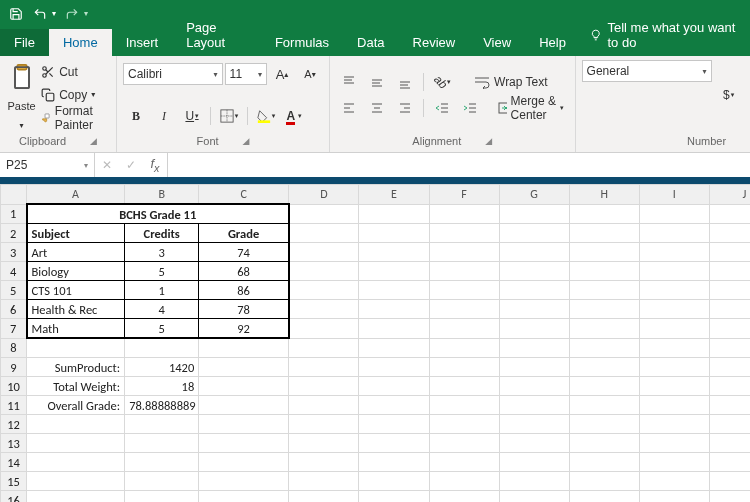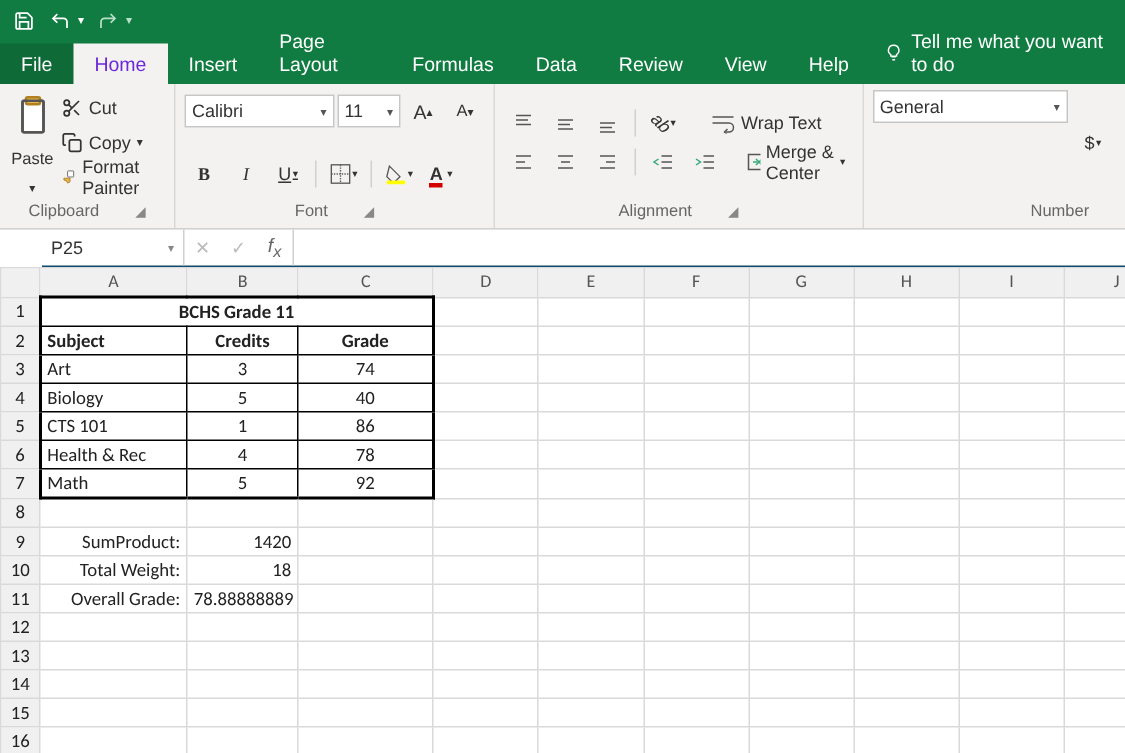--- a/index.html
+++ b/index.html
@@ -2,21 +2,21 @@
 <html><head>
 <meta charset="utf-8">
 <style>
   html,body{margin:0;padding:0;font-family:"Segoe UI",Arial,sans-serif;font-size:12px;color:#333;background:#fff;width:750px;height:502px;overflow:hidden;}
   .titlebar{background:#107C41;height:28px;display:flex;align-items:center;padding:0 6px;color:#fff;}
   .titlebar .tb-btn{width:20px;height:20px;display:flex;align-items:center;justify-content:center;margin-right:4px;}
   .titlebar svg{display:block;}
   .menubar{background:#107C41;height:28px;display:flex;align-items:flex-end;color:#fff;font-size:13px;}
   .menubar .tab{padding:6px 14px 6px 14px;cursor:default;}
   .menubar .tab.file{background:#0e6b38;}
-  .menubar .tab.active{background:#f3f2f1;color:#6d28d9;}
+  .menubar .tab.active{background:#f3f2f1;color:#0369a1;}
   .menubar .tellme{display:flex;align-items:center;gap:6px;padding:6px 10px;}
   .ribbon{background:#f3f2f1;border-bottom:1px solid #d0d0d0;height:96px;display:flex;}
   .group{border-right:1px solid #d9d9d9;padding:4px 6px;display:flex;flex-direction:column;justify-content:space-between;}
   .group .label{text-align:center;font-size:11px;color:#666;padding:2px 0 1px 0;display:flex;justify-content:center;align-items:center;gap:24px;}
   .group .label .lnch{font-size:9px;color:#888;}
   .clipboard-body{display:flex;height:70px;}
   .paste-big{width:44px;display:flex;flex-direction:column;align-items:center;justify-content:flex-start;font-size:11px;gap:10px;padding-top:2px;}
   .paste-big span{line-height:1;}
   .clip-side{display:flex;flex-direction:column;justify-content:space-around;padding-left:4px;font-size:12px;}
   .clip-side div{display:flex;align-items:center;gap:4px;height:20px;}
@@ -25,21 +25,21 @@
   .sel{background:#fff;border:1px solid #c6c6c6;height:20px;display:flex;align-items:center;padding:0 4px;font-size:12px;justify-content:space-between;}
   .sel .dd{font-size:8px;color:#555;margin-left:4px;}
   .iconbtn{height:20px;min-width:20px;display:flex;align-items:center;justify-content:center;border:1px solid transparent;padding:0 2px;}
   .sep{width:1px;background:#d0d0d0;height:18px;margin:0 3px;}
   .group.font{width:200px;}
   .group.align{width:240px;}
   .group.number{flex:1;}
   .align-body{display:flex;flex-direction:column;height:70px;justify-content:center;gap:4px;}
   .align-row{display:flex;align-items:center;gap:2px;}
   .number-body{display:flex;flex-direction:row;height:70px;justify-content:center;gap:4px;}
-  .formula-bar{height:24px;border-bottom:1px solid #0c4a6e;display:flex;align-items:flex-start;font-size:12px;margin-left:28px;}
+  .formula-bar{height:24px;border-bottom:7px solid #0c4a6e;display:flex;align-items:flex-start;font-size:12px;}
   .namebox{width:82px;border-right:1px solid #d0d0d0;height:100%;padding:0 6px;display:flex;align-items:center;justify-content:space-between;}
   .fb-icons{display:flex;align-items:center;height:100%;border-right:1px solid #d0d0d0;}
   .fb-icons .ic{width:24px;display:flex;align-items:center;justify-content:center;color:#bbb;}
   .fb-fx{padding:0 6px;font-style:italic;font-size:13px;color:#666;}
   
   .sheet{position:relative;height:calc(502px - 28px - 28px - 96px - 24px);overflow:hidden;background:#fff;}
   table.grid{border-collapse:collapse;table-layout:fixed;width:780px;}
   table.grid th,table.grid td{border:1px solid #d9d9d9;height:18px;padding:0 4px;font-size:12.5px;color:#222;font-family:Calibri,Arial,sans-serif;overflow:hidden;white-space:nowrap;}
   table.grid th{background:#f0f0f0;font-weight:normal;color:#555;font-size:12px;text-align:center;}
   table.grid .corner{background:#f0f0f0;}
@@ -400,21 +400,21 @@
           <td></td>
           <td></td>
           <td></td>
           <td></td>
           <td></td>
   </tr>
   <tr>
     <td class="rowhead">4</td>
     <td class="bl bi-r bi-b">Biology</td>
     <td class="tc bi-r bi-b">5</td>
-    <td class="tc br bi-b">40</td>
+    <td class="tc br bi-b">68</td>
     <td></td>
           <td></td>
           <td></td>
           <td></td>
           <td></td>
           <td></td>
           <td></td>
   </tr>
   <tr>
     <td class="rowhead">5</td>

